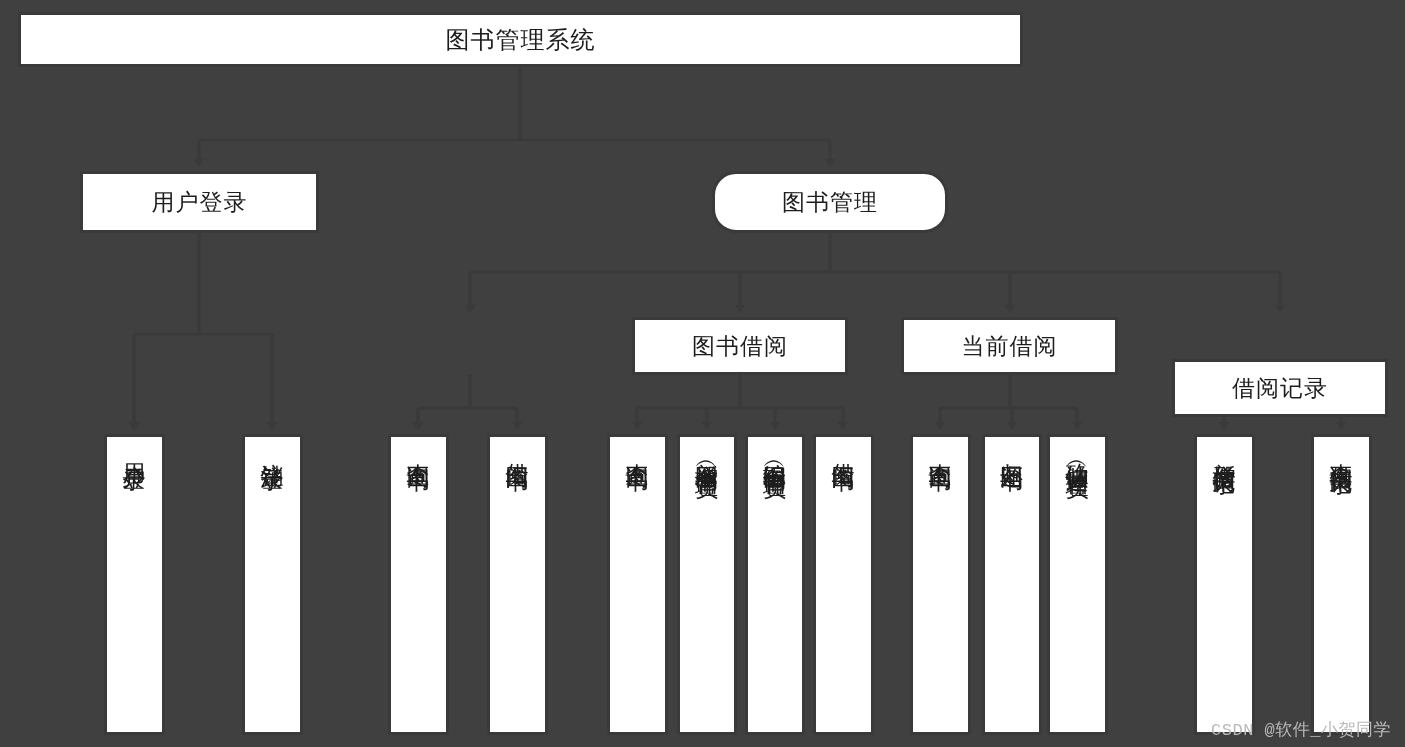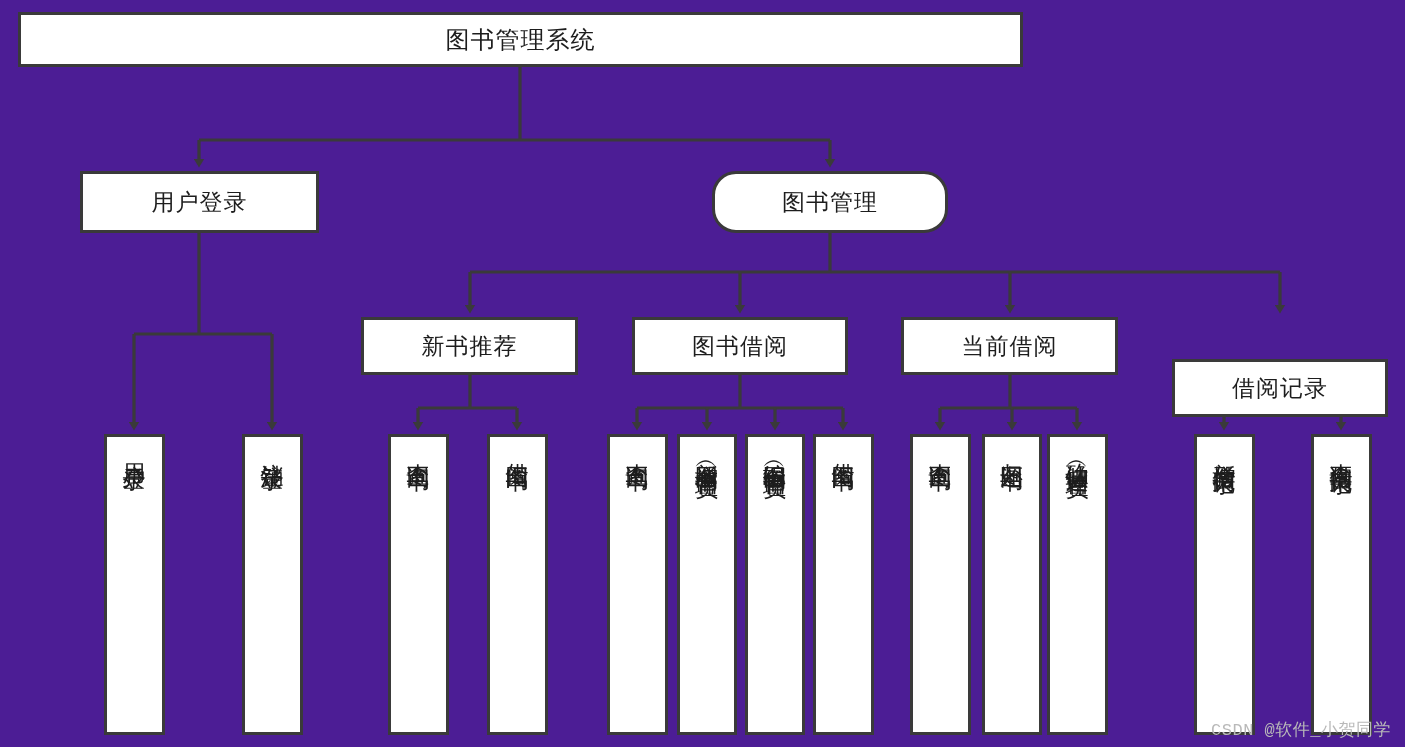--- a/index.html
+++ b/index.html
@@ -7,21 +7,21 @@
     padding: 0;
     background: #ffffff;
   }
   body {
     font-family: "Liberation Sans", "DejaVu Sans", sans-serif;
   }
   #canvas {
     position: relative;
     width: 1405px;
     height: 747px;
-    background: #4c1d95;
+    background: #404040;
     overflow: hidden;
   }
   #edges {
     position: absolute;
     left: 0;
     top: 0;
     width: 1405px;
     height: 747px;
     pointer-events: none;
   }
@@ -128,23 +128,20 @@
     <span class="node-label">图书管理系统</span>
   </div>
 
   <div class="node horizontal" style="left:80px; top:171px; width:239px; height:62px;">
     <span class="node-label">用户登录</span>
   </div>
   <div class="node horizontal" style="left:712px; top:171px; width:236px; height:62px;border-radius:24px;">
     <span class="node-label">图书管理</span>
   </div>
 
-  <div class="node horizontal" style="left:361px; top:317px; width:217px; height:58px;">
-    <span class="node-label">新书推荐</span>
-  </div>
   <div class="node horizontal" style="left:632px; top:317px; width:216px; height:58px;">
     <span class="node-label">图书借阅</span>
   </div>
   <div class="node horizontal" style="left:901px; top:317px; width:217px; height:58px;">
     <span class="node-label">当前借阅</span>
   </div>
   <div class="node horizontal" style="left:1172px; top:317px; width:216px; height:58px;margin-top:42px;">
     <span class="node-label">借阅记录</span>
   </div>
 

